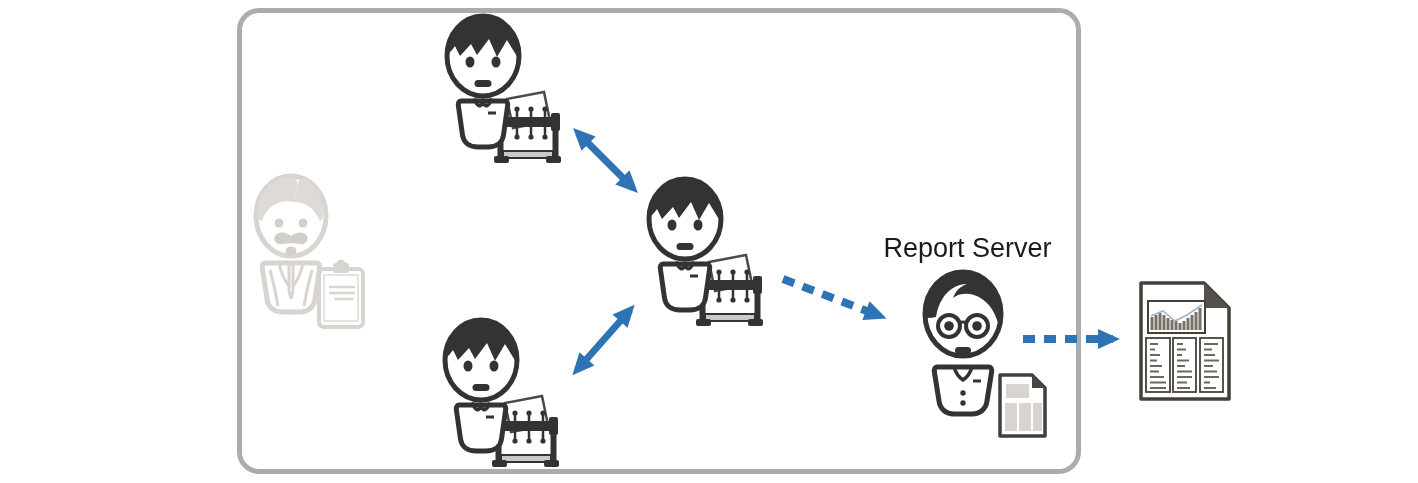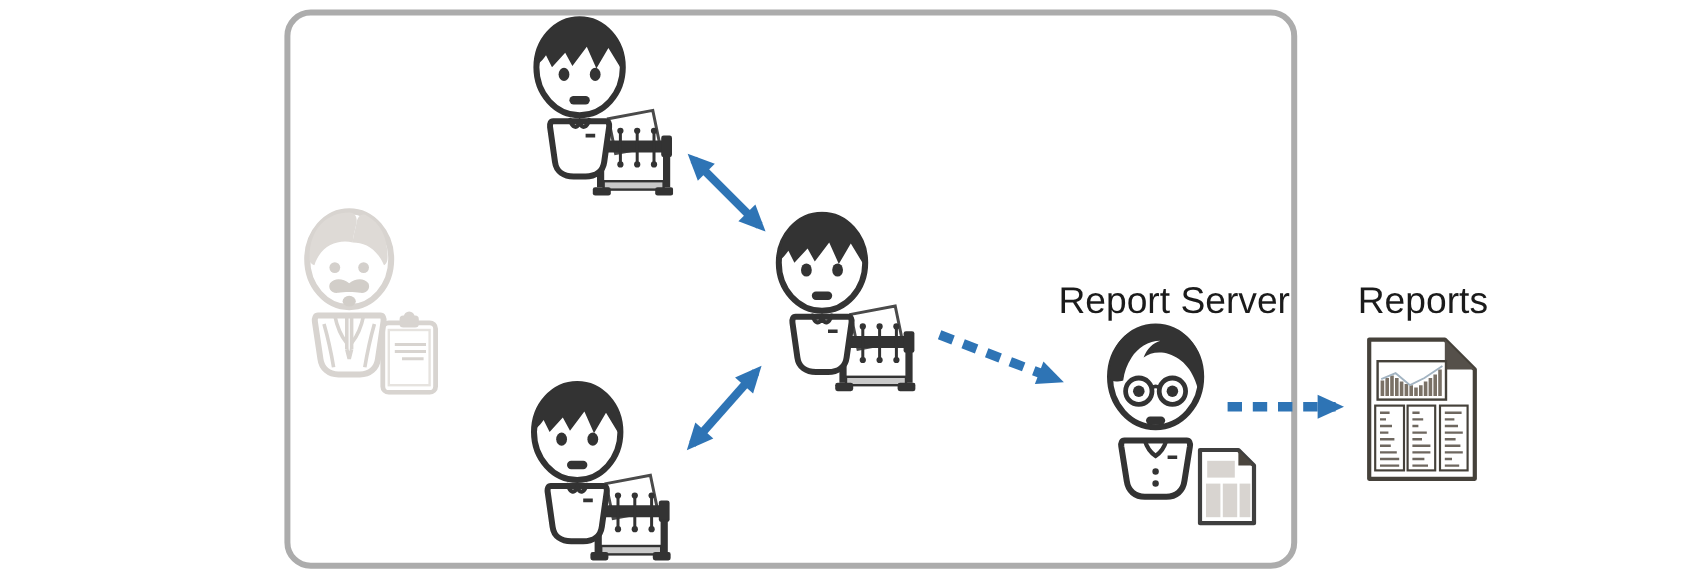--- a/index.html
+++ b/index.html
@@ -16,22 +16,22 @@
     width:844px;height:466px;
     box-sizing:border-box;
     border:5px solid #ACACAC;
     border-radius:22px;
     background:transparent;
   }
   .fig{position:absolute;overflow:visible;}
   .edge{position:absolute;overflow:visible;}
   .node-label{
     position:absolute;
-    text-align:right;
-    font-size:31px;
+    text-align:center;
+    font-size:27px;
     font-weight:400;
     color:#1b1b1b;
     letter-spacing:0px;
     white-space:nowrap;
   }
   #symbol-defs{position:absolute;width:0;height:0;}
 </style>
 </head>
 <body>
 
@@ -192,15 +192,14 @@
 
   <svg class="edge" style="left:770px;top:260px" width="140" height="80">
     <line x1="13" y1="19" x2="110" y2="56" stroke="#2E74B5" stroke-width="8" stroke-dasharray="12 9" marker-end="url(#arrowhead)"></line>
   </svg>
 
   <svg class="edge" style="left:1015px;top:319px" width="120" height="40">
     <line x1="8" y1="20" x2="98" y2="20" stroke="#2E74B5" stroke-width="8" stroke-dasharray="12 9" marker-end="url(#arrowhead)"></line>
   </svg>
 
   <div class="node-label" style="left:860px;top:233px;width:215px">Report Server</div>
-  <div class="node-label" style="left:1128px;top:233px;width:112px">Reports</div>
 
 </div>
 
 </body></html>

